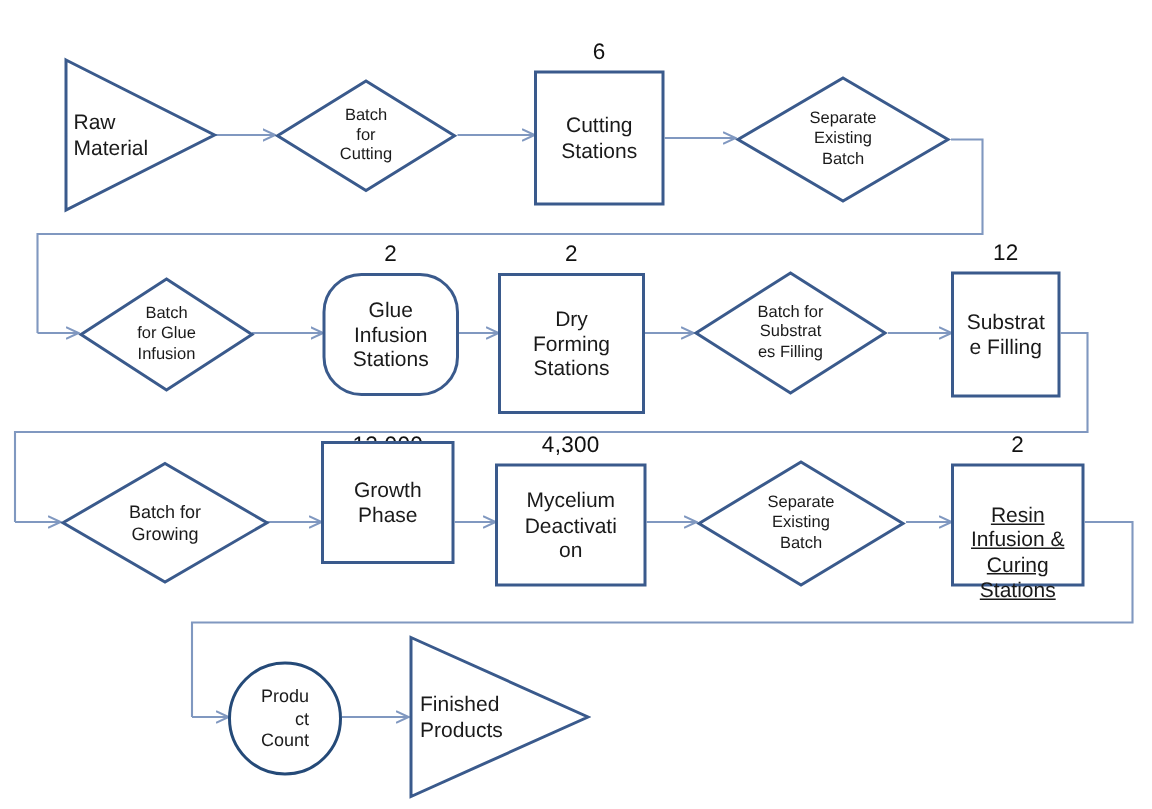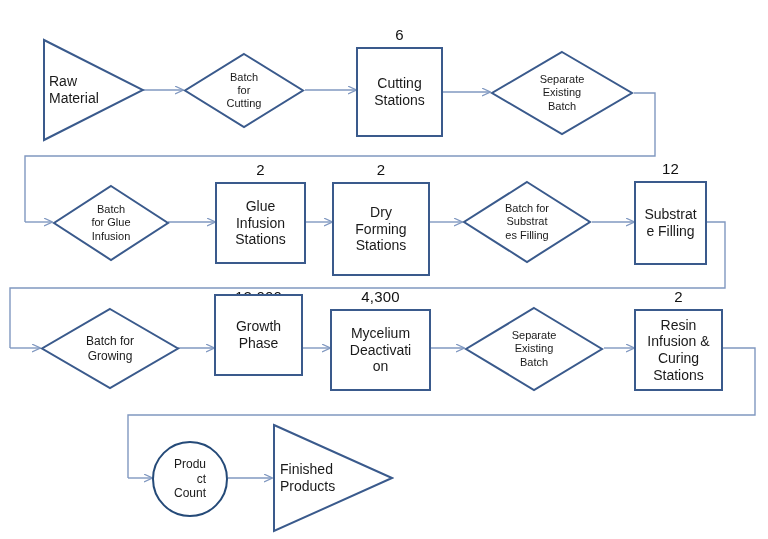--- a/index.html
+++ b/index.html
@@ -173,21 +173,21 @@
   </div>
 
   <div class="node diamond" style="left:52px; top:184px; width:118px; height:78px;">
     <svg width="118" height="78">
       <polygon points="59,2 116,39 59,76 2,39" fill="#ffffff" stroke="#3a5a8c" stroke-width="2"></polygon>
     </svg>
     <span class="txt f11">Batch<br>for Glue<br>Infusion</span>
   </div>
 
   <div class="cap" style="left:215px; top:161px; width:91px;">2</div>
-  <div class="node rect" style="left:215px; top:182px; width:91px; height:82px;">
+  <div class="node rect" style="left:215px; top:182px; width:91px; height:82px;border-radius:26px;">
     <span class="txt f14">Glue<br>Infusion<br>Stations</span>
   </div>
 
   <div class="cap" style="left:332px; top:161px; width:98px;">2</div>
   <div class="node rect" style="left:332px; top:182px; width:98px; height:94px;">
     <span class="txt f14">Dry<br>Forming<br>Stations</span>
   </div>
 
   <div class="node diamond" style="left:462px; top:180px; width:130px; height:84px;">
     <svg width="130" height="84">
@@ -220,21 +220,21 @@
 
   <div class="node diamond" style="left:464px; top:306px; width:140px; height:86px;">
     <svg width="140" height="86">
       <polygon points="70,2 138,43 70,84 2,43" fill="#ffffff" stroke="#3a5a8c" stroke-width="2"></polygon>
     </svg>
     <span class="txt f11">Separate<br>Existing<br>Batch</span>
   </div>
 
   <div class="cap" style="left:634px; top:288px; width:89px;">2</div>
   <div class="node rect" style="left:634px; top:309px; width:89px; height:82px;">
-    <span class="txt f14" style="position:relative; top:0;">Resin<br>Infusion &amp;<br>Curing<br>Stations</span>
+    <span class="txt f14" style="position:relative; top:18px;text-decoration:underline;">Resin<br>Infusion &amp;<br>Curing<br>Stations</span>
   </div>
 
   <div class="node circ" style="left:152px; top:441px; width:76px; height:76px;">
     <span class="txt f12">Produ<br>ct<br>Count</span>
   </div>
 
   <div class="node tri" style="left:272px; top:423px; width:122px; height:110px;">
     <svg width="122" height="110">
       <polygon points="2,2 120,55 2,108" fill="#ffffff" stroke="#3a5a8c" stroke-width="2"></polygon>
     </svg>

